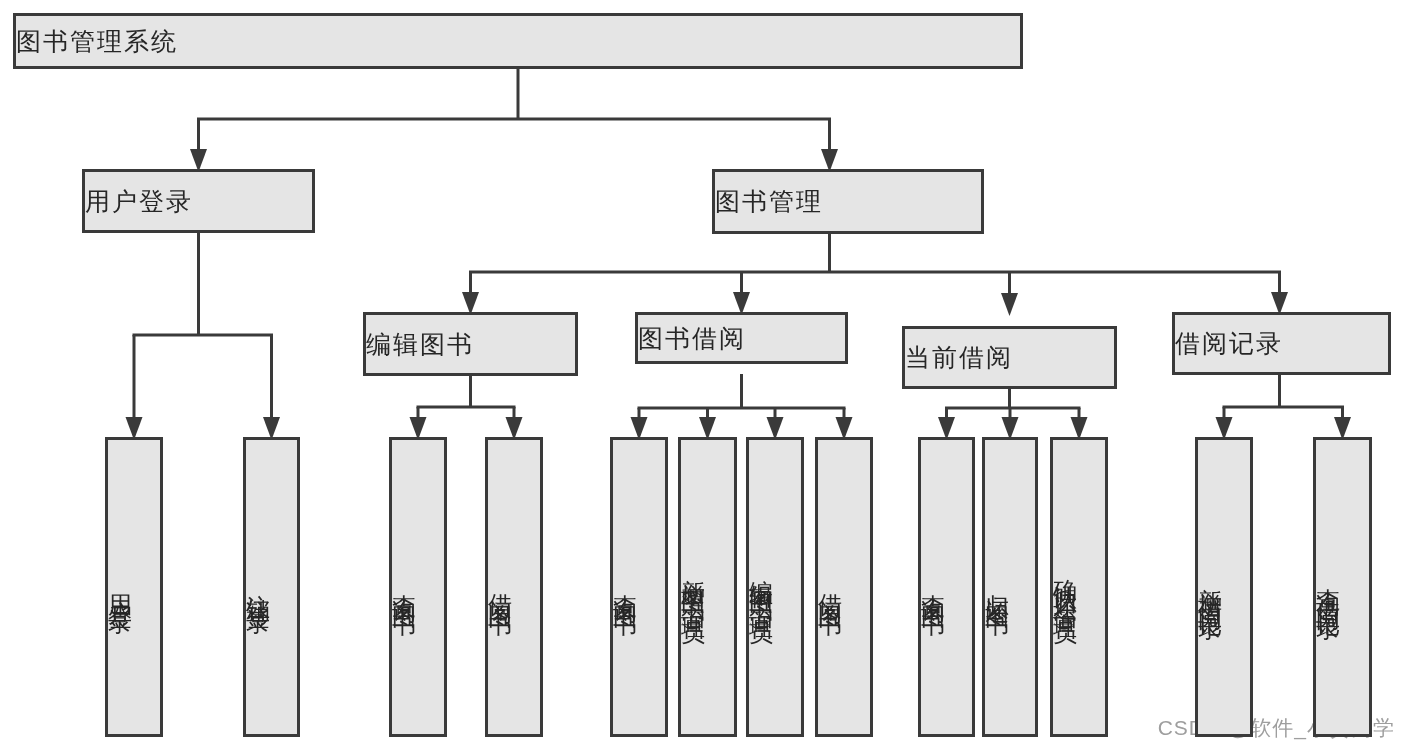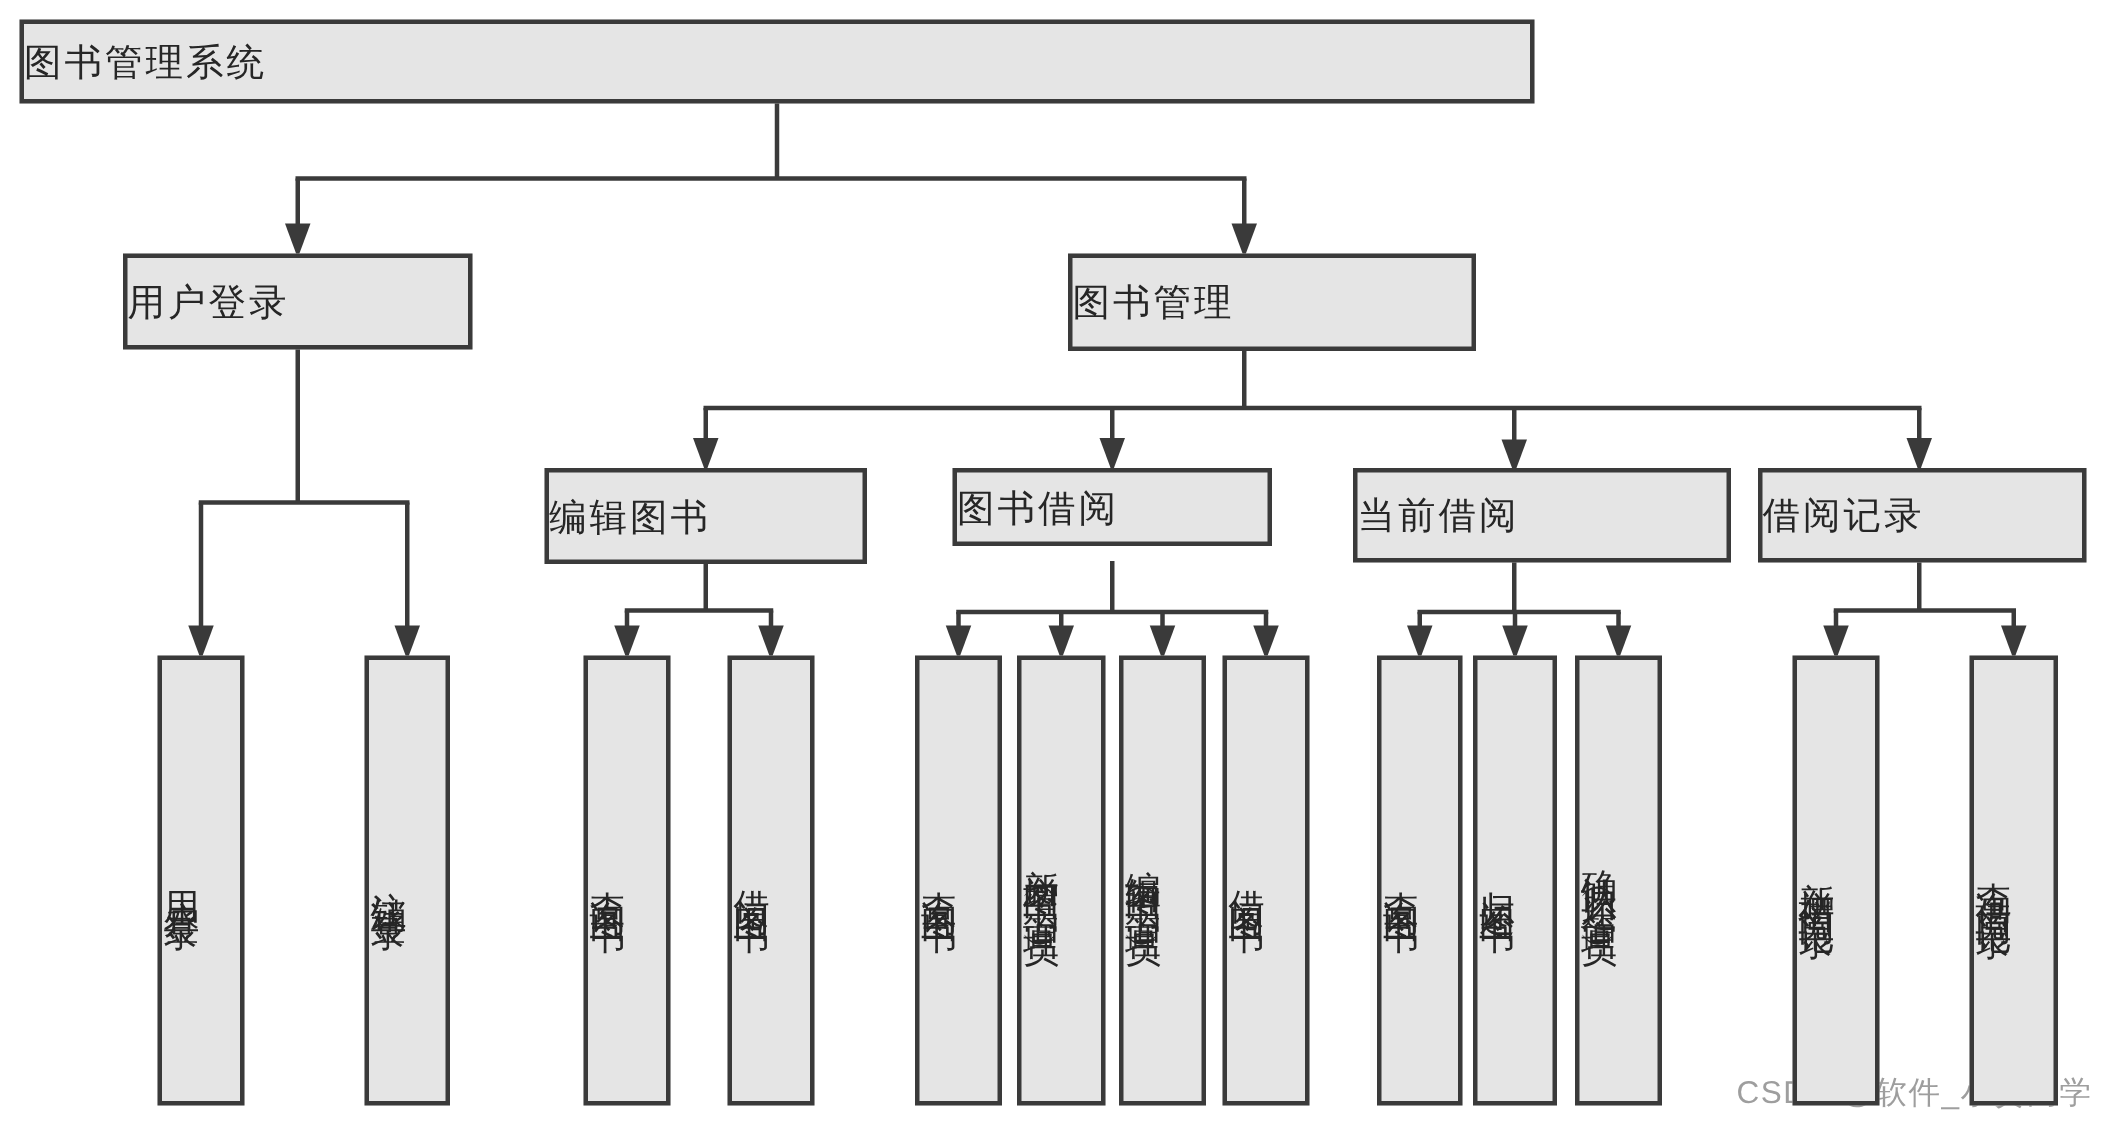--- a/index.html
+++ b/index.html
@@ -123,21 +123,21 @@
     </div>
     <div class="node horiz" style="left: 712px; top: 169px; width: 272px; height: 65px;">
       <span class="lbl">图书管理</span>
     </div>
     <div class="node horiz" style="left: 363px; top: 312px; width: 215px; height: 64px;">
       <span class="lbl">编辑图书</span>
     </div>
     <div class="node horiz" style="left: 635px; top: 312px; width: 213px; height: 52px;">
       <span class="lbl">图书借阅</span>
     </div>
-    <div class="node horiz" style="left: 902px; top: 312px; width: 252px; height: 63px;">
+    <div class="node horiz" style="left: 902px; top: 326px; width: 215px; height: 63px;">
       <span class="lbl">当前借阅</span>
     </div>
     <div class="node horiz" style="left: 1172px; top: 312px; width: 219px; height: 63px;">
       <span class="lbl">借阅记录</span>
     </div>
     <div class="node vert" style="left: 105px; top: 437px; width: 58px; height: 300px;">
       <span class="lbl">用户登录</span>
     </div>
     <div class="node vert" style="left: 243px; top: 437px; width: 57px; height: 300px;">
       <span class="lbl">注销登录</span>

